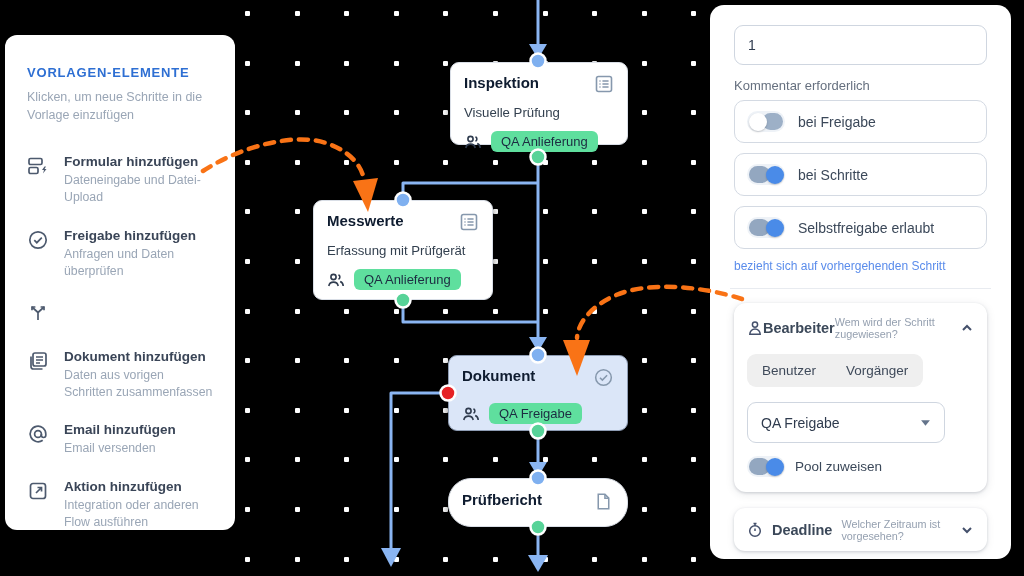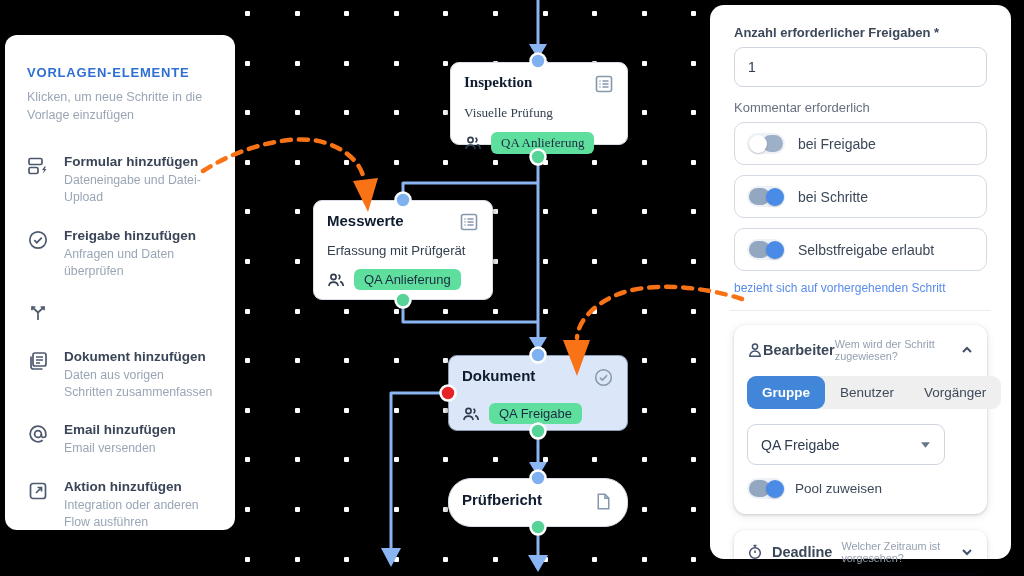--- a/index.html
+++ b/index.html
@@ -26,21 +26,21 @@
         box-shadow:0 3px 9px rgba(0,0,0,.5);z-index:3;padding:11px 13px;box-sizing:border-box;}
   .node.selected{background:#dbe6f8;border-color:#8e9cb3;}
   .n-head{display:flex;justify-content:space-between;align-items:flex-start;}
   .n-title{font-size:15px;font-weight:700;color:#0f1c30;}
   .n-ico{color:#8698ad;}
   .n-sub{font-size:13.2px;color:#33404f;margin-top:7px;}
   .n-row{display:flex;align-items:center;gap:9px;margin-top:11px;}
   .badge{background:#5fdf9e;color:#1c2b41;font-size:13px;font-weight:500;
          padding:3px 10px;border-radius:6px;white-space:nowrap;}
   .ppl{color:#2f3b4e;display:flex;}
-  #node-inspektion{left:450px;top:62px;width:178px;height:83px;font-family:Liberation Serif, serif;}
+  #node-inspektion{left:450px;top:62px;width:178px;height:83px;}
   #node-messwerte{left:313px;top:200px;width:180px;height:100px;}
   #node-freigabe{left:448px;top:355px;width:180px;height:76px;}
   #node-pruefbericht{left:448px;top:478px;width:180px;height:49px;padding-top:12px;border-radius:23px;}
   
   .panel{position:absolute;left:710px;top:5px;width:301px;height:554px;background:#fff;
          border-radius:14px;box-shadow:0 4px 14px rgba(0,0,0,.45);z-index:2;
          padding:20px 24px;box-sizing:border-box;}
   .p-label{font-size:13px;font-weight:700;color:#3b4859;margin-bottom:7px;}
   .p-label.muted{font-weight:400;color:#66707f;margin-top:13px;}
   .p-input{width:100%;height:40px;border:1px solid #cfd6e0;border-radius:9px;font-size:14px;
@@ -363,21 +363,20 @@
       <span class="n-title">Prüfbericht</span>
       <span class="n-ico">
         <svg width="21" height="21" viewBox="0 0 22 22" fill="none" stroke="currentColor" stroke-width="1.6">
           <path d="M5.5 3.5 h7 l4 4 v11 h-11 z"></path>
             <path d="M12.5 3.5 v4 h4"></path>
         </svg></span>
     </div>
   </div>
 
   <section class="panel">
-    <div class="p-label">Anzahl erforderlicher Freigaben *</div>
     <input class="p-input" type="text" value="1" style="">
     <div class="p-label muted">Kommentar erforderlich</div>
 
     <div class="toggle-row">
       <span class="tgl"></span>
       <span class="lbl">bei Freigabe</span>
     </div>
     <div class="toggle-row">
       <span class="tgl on"></span>
       <span class="lbl">bei Schritte</span>
@@ -400,21 +399,20 @@
           </span>
         <span class="card-title">Bearbeiter</span>
         <span class="card-hint">Wem wird der Schritt zugewiesen?</span>
         <span class="chev">
           <svg width="14" height="14" viewBox="0 0 14 14" fill="none" stroke="currentColor" stroke-width="2">
               <path d="M3 9 l4-4 4 4"></path>
             </svg>
           </span>
       </div>
       <div class="tabs">
-        <span class="tab active">Gruppe</span>
         <span class="tab">Benutzer</span>
         <span class="tab">Vorgänger</span>
       </div>
       <div class="select">
         <span class="val">QA Freigabe</span>
         <span style="color:#64748b;display:flex;">
           <svg width="11" height="11" viewBox="0 0 10 10">
               <polygon points="1,3 9,3 5,8" fill="currentColor"></polygon>
             </svg>
           </span>

